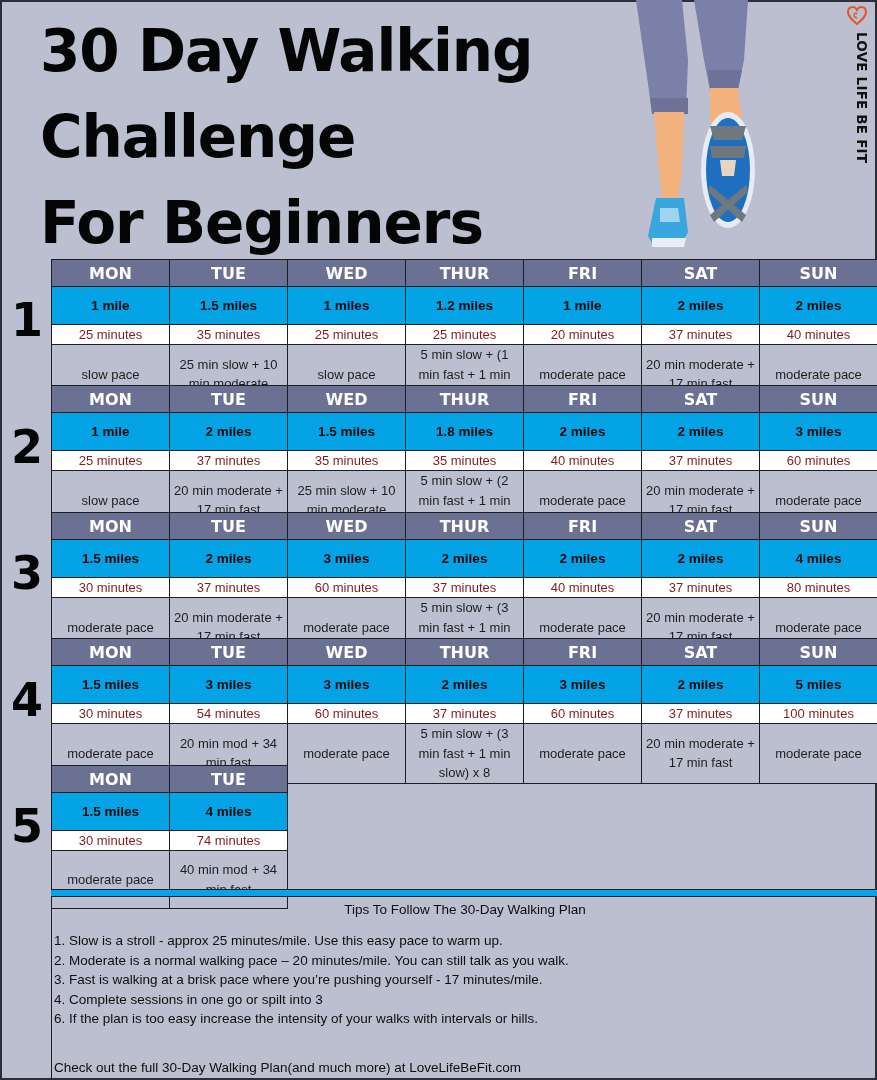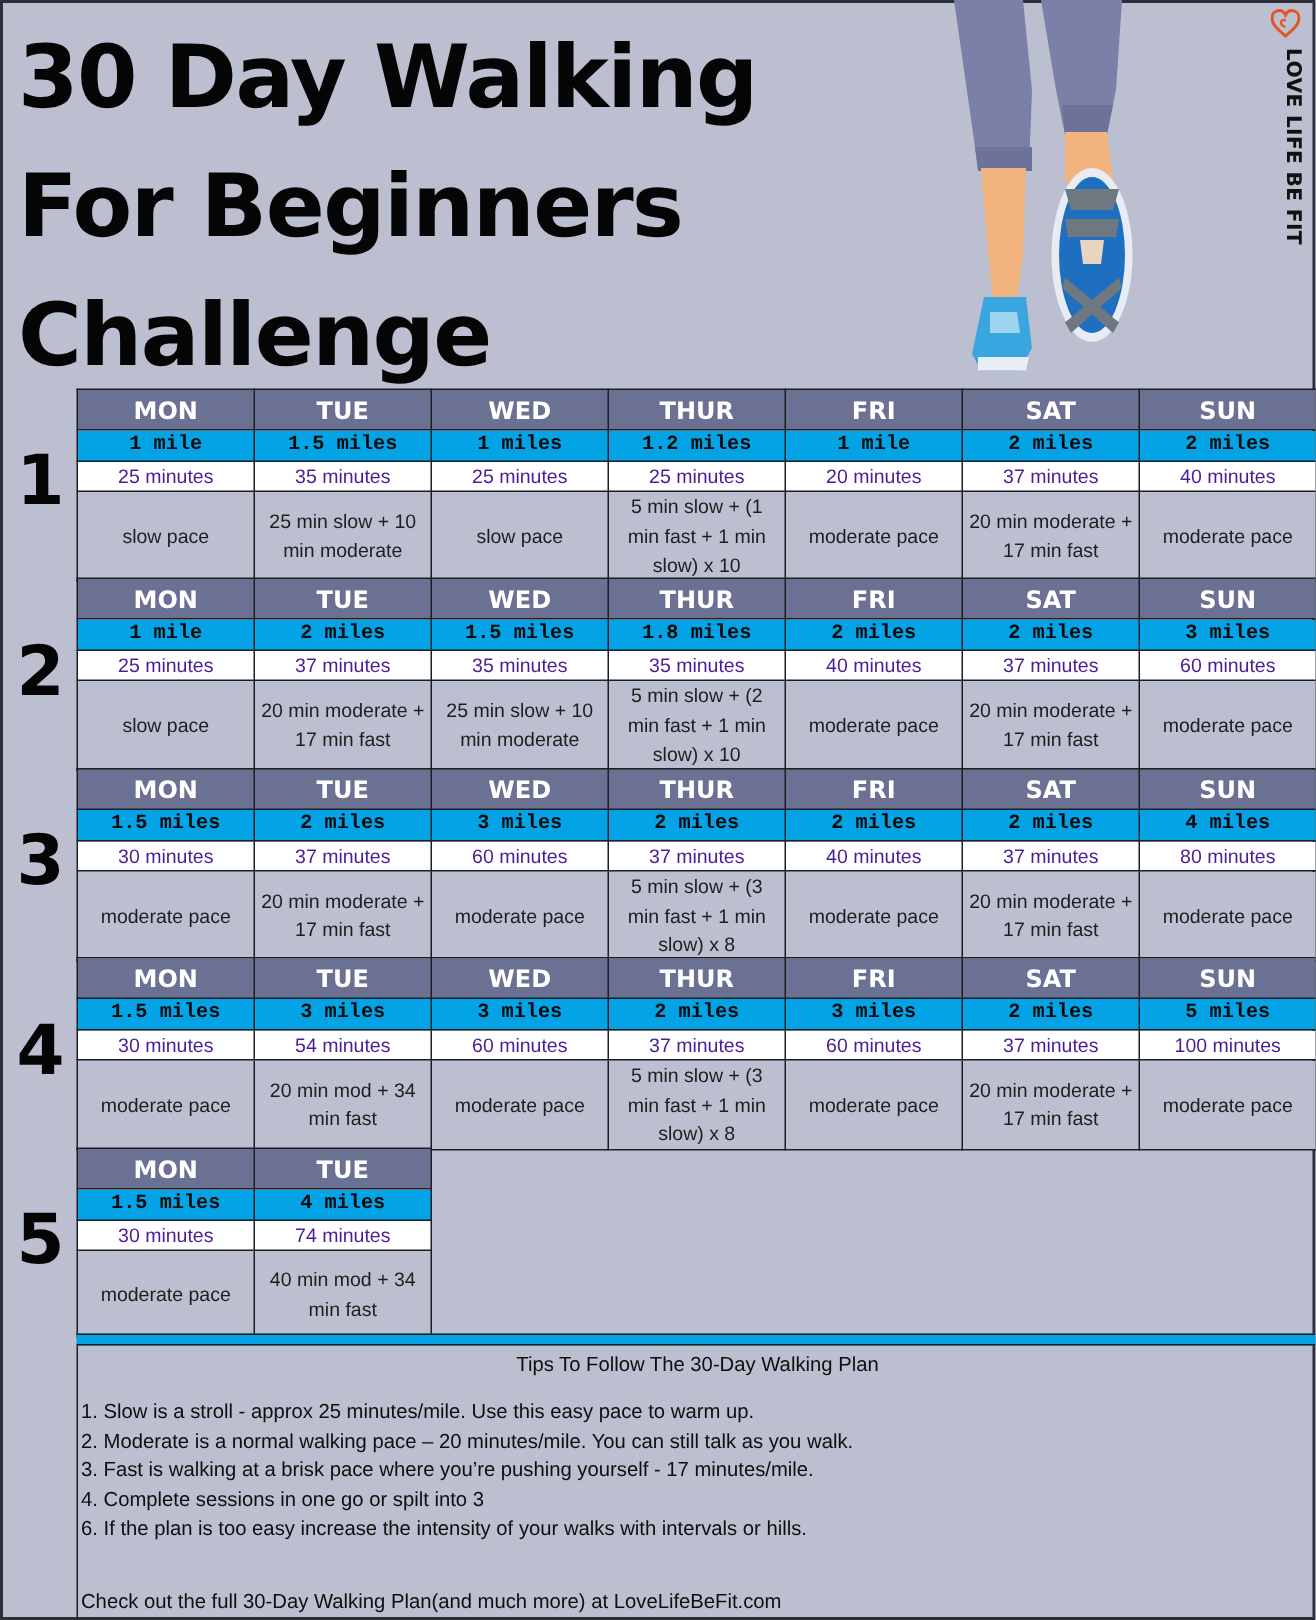--- a/index.html
+++ b/index.html
@@ -16,21 +16,21 @@
   }
   .title {
     position: absolute; left: 12px; top: 8px;
     font-family: "DejaVu Sans", sans-serif;
     font-weight: bold;
     font-size: 58px;
     line-height: 86px;
     color: #050505;
     letter-spacing: -1px;
   }
-  .title div { white-space: nowrap; }
+  .title div { white-space: nowrap; margin-left: 28px; }
 
   
   .illus { position: absolute; left: 630px; top: 0; width: 150px; height: 252px; }
 
   .brand {
     position: absolute; left: 843px; top: 6px; width: 30px; height: 160px;
   }
   .brand-heart { position: absolute; left: 4px; top: 0; width: 20px; height: 20px; }
   .brand-text {
     position: absolute; left: 27px; top: 26px;
@@ -63,29 +63,29 @@
     color: #ffffff;
     font-family: "DejaVu Sans", sans-serif;
     font-weight: bold;
     font-size: 16px;
     height: 27px;
     padding-top: 1px;
   }
   .week td.miles {
     background: #03a3e6;
     color: #0a0a0a;
-    font-family: Liberation Mono, monospace;
+    font-family: Liberation Sans, sans-serif;
     font-weight: bold;
     font-size: 13.5px;
-    height: 21px;
+    height: 38px;
     line-height: 18px;
   }
   .week td.mins {
     background: #ffffff;
-    color: #4c1d95;
+    color: #7f1d1d;
     font-size: 13px;
     height: 20px;
     line-height: 17px;
   }
   .week td.desc {
     background: #bcbfcf;
     color: #1e1e1e;
     font-size: 13px;
     line-height: 19.5px;
     height: 58px;
@@ -112,22 +112,22 @@
   .tips-list li { line-height: 19.6px; white-space: nowrap; }
   .tips-footer { position: absolute; left: 2px; top: 163px; white-space: nowrap; }
 </style>
 </head>
 <body>
 
 <div class="frame"></div>
 
 <h1 class="title">
   <div>30 Day Walking</div>
+  <div>Challenge</div>
   <div>For Beginners</div>
-  <div>Challenge</div>
 </h1>
 
 <svg class="illus" viewBox="0 0 150 252">
 
   <path d="M6 0 L52 0 L58 60 L56 112 L22 112 L16 70 Z" fill="#7b80a8"></path>
   <path d="M20 98 L58 98 L58 114 L22 114 Z" fill="#6d7299"></path>
 
   <path d="M24 112 L54 112 L52 170 L48 200 L32 200 L28 160 Z" fill="#f2b37f"></path>
 
   <path d="M26 198 L54 198 L58 232 L50 247 L24 247 L18 236 Z" fill="#3aa6df"></path>

